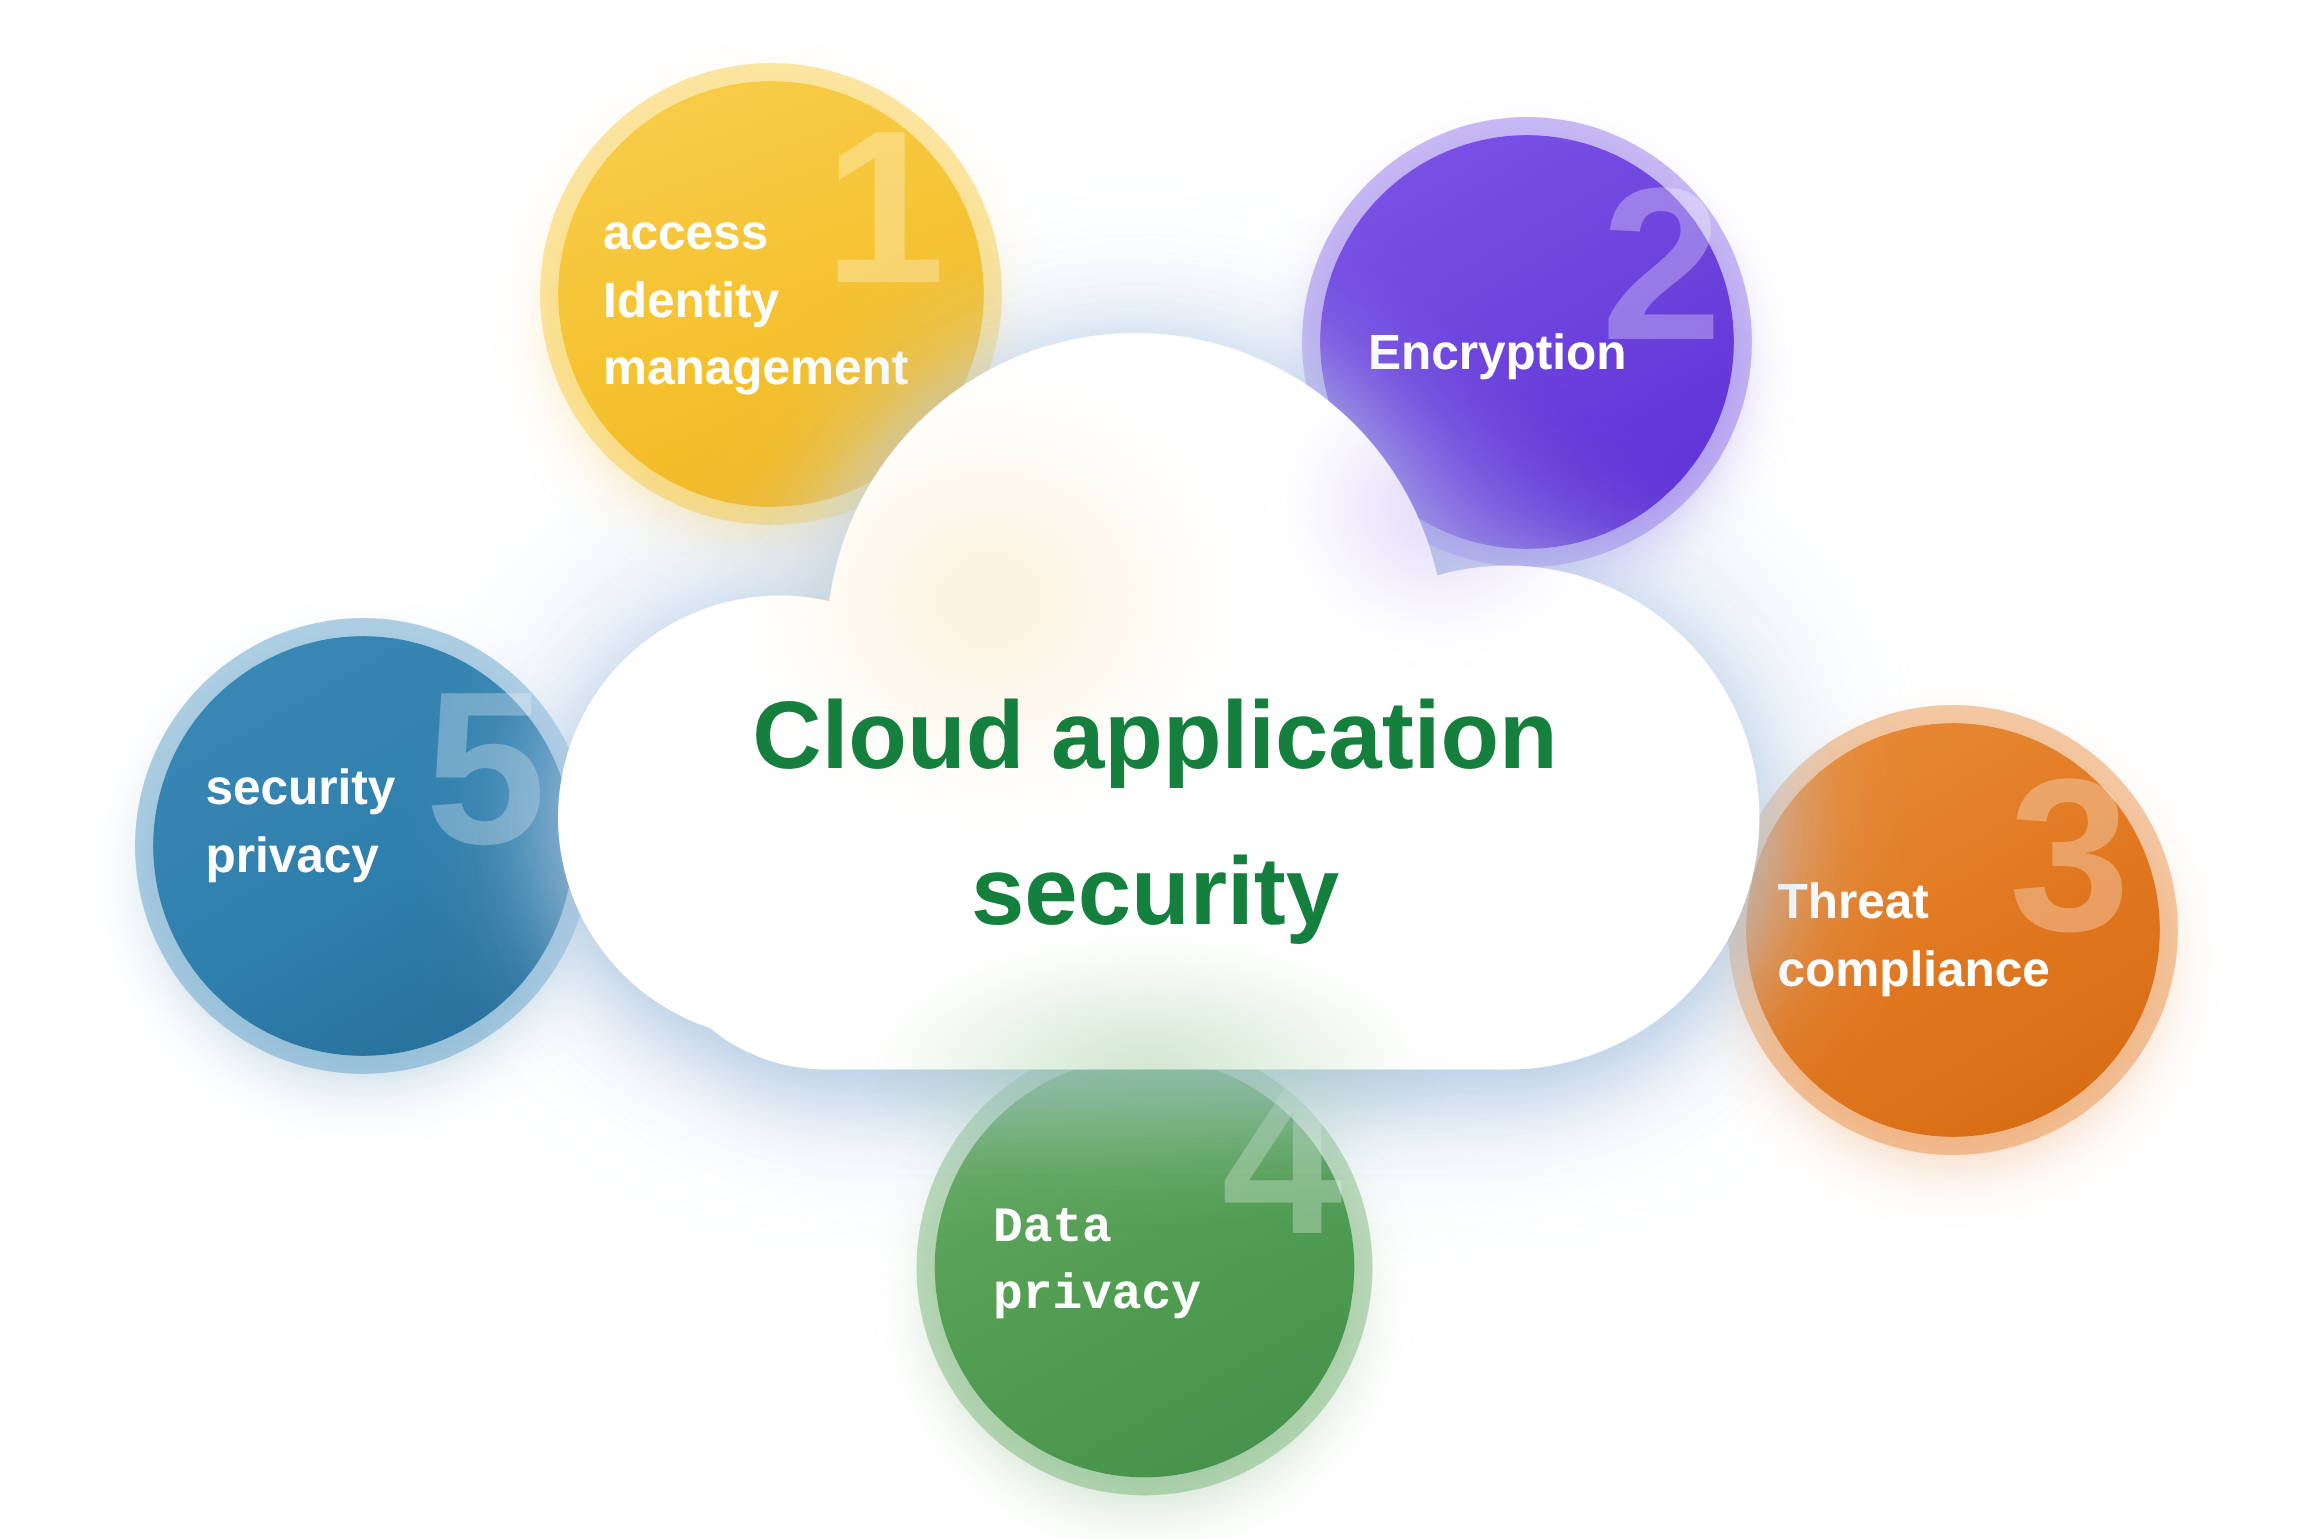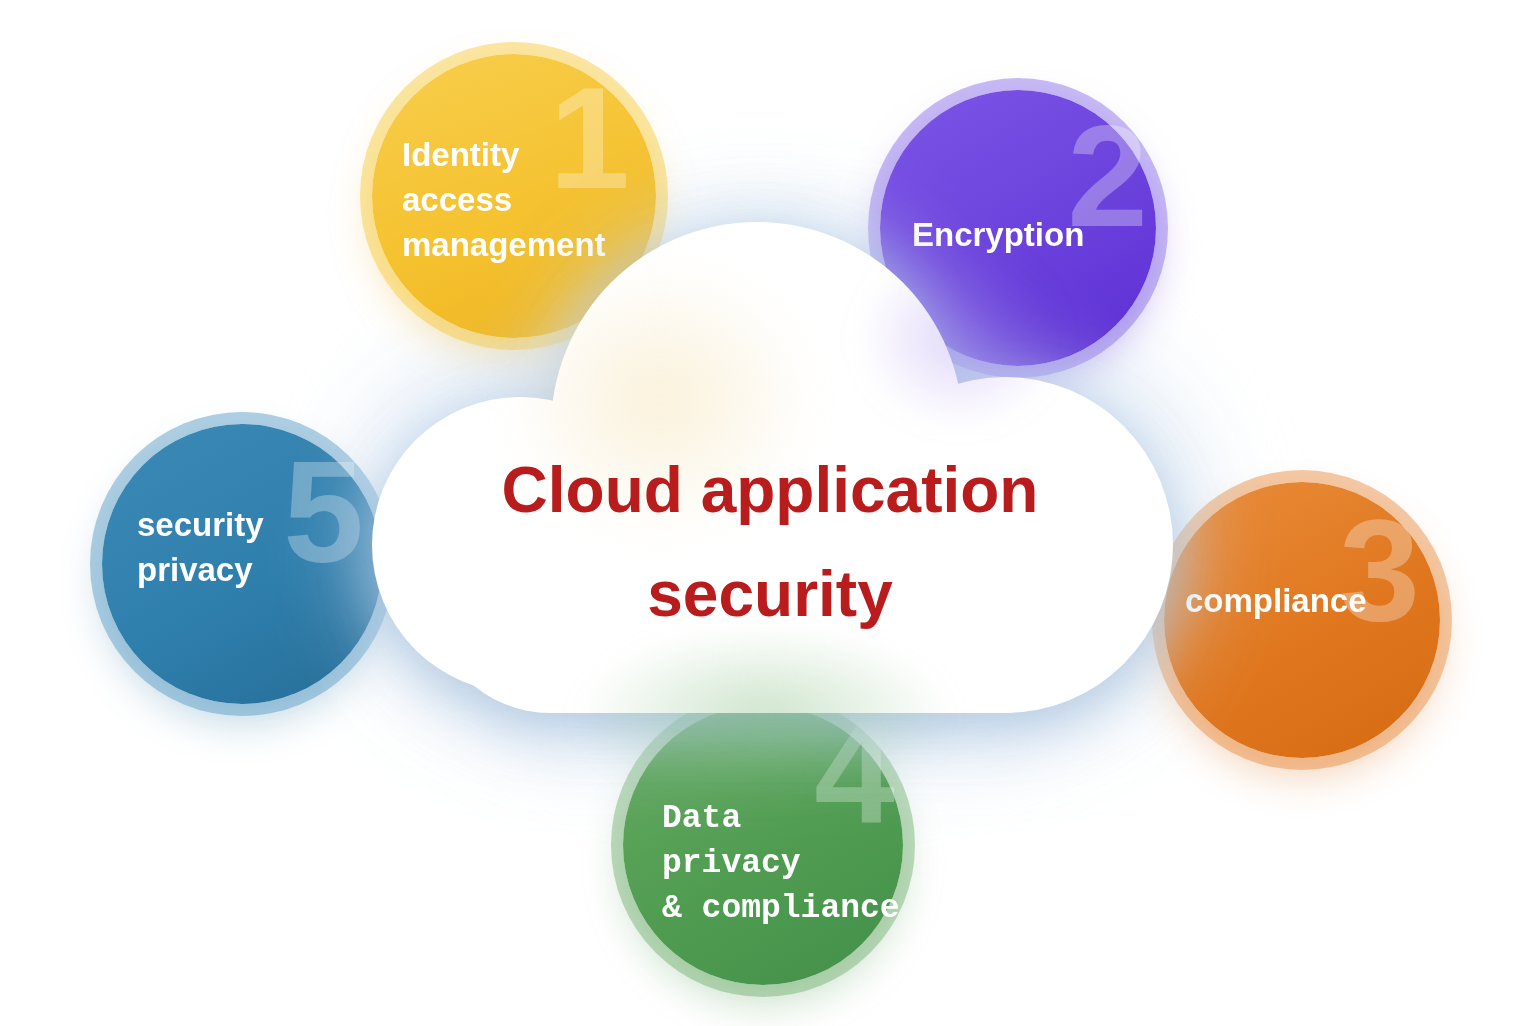--- a/index.html
+++ b/index.html
@@ -110,21 +110,21 @@
     background:radial-gradient(ellipse at 50% 50%, rgba(125,185,120,0.38) 0%, rgba(125,185,120,0) 62%);
     filter:blur(14px);
   }
 
   
   .heading{
     position:absolute;
     left:420px; top:438px; width:700px;
     z-index:6;
     text-align:center;
-    color:#b91c1c;
+    color:#15803d;
     font-size:64px;
     font-weight:bold;
     line-height:104px;
   }
 </style>
 </head>
 <body>
 
 <div class="stage">
 
@@ -140,34 +140,34 @@
     <span class="num n3">3</span>
   </div>
   <div class="circle c-green">
     <span class="num n4">4</span>
   </div>
   <div class="circle c-blue">
     <span class="num n5">5</span>
   </div>
 
   <div class="label l-yellow">
+    <div>access</div>
     <div>Identity</div>
-    <div>access</div>
     <div>management</div>
   </div>
   <div class="label l-purple">
     <div>Encryption</div>
   </div>
   <div class="label l-orange">
+    <div>Threat</div>
     <div>compliance</div>
   </div>
   <div class="label l-green">
     <div>Data</div>
     <div>privacy</div>
-    <div>&amp; compliance</div>
   </div>
   <div class="label l-blue">
     <div>security</div>
     <div>privacy</div>
   </div>
 
   <div class="cloud">
     <div class="puff p-left"></div>
     <div class="puff p-right"></div>
     <div class="puff p-top"></div>

